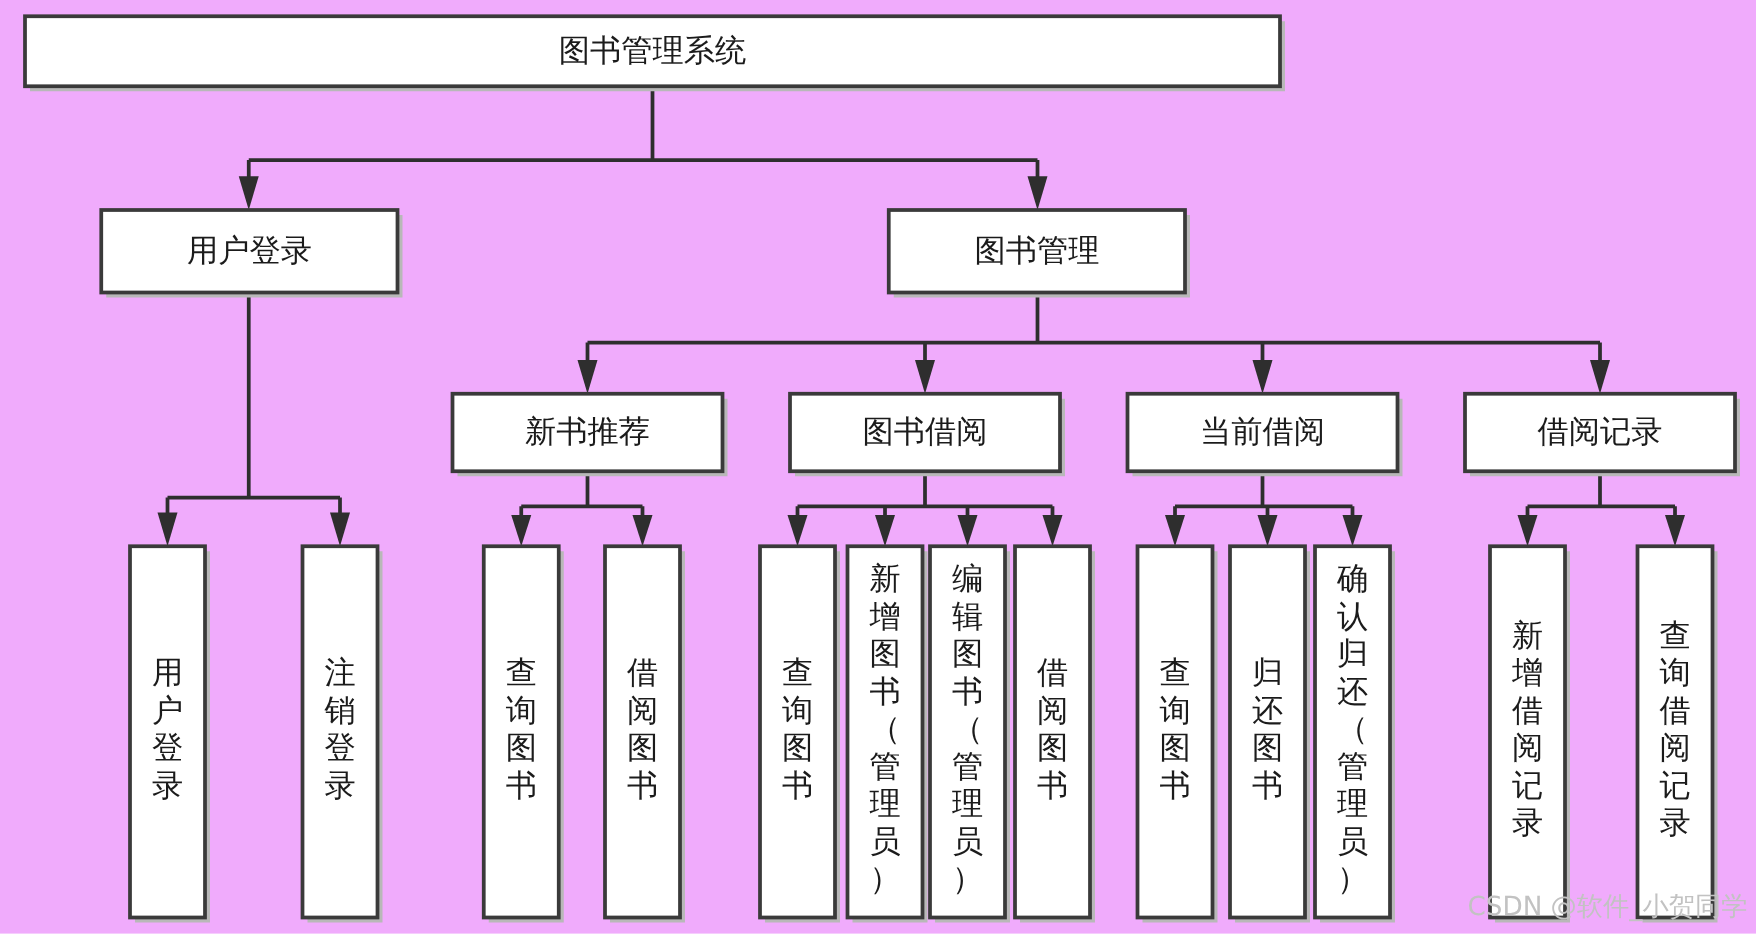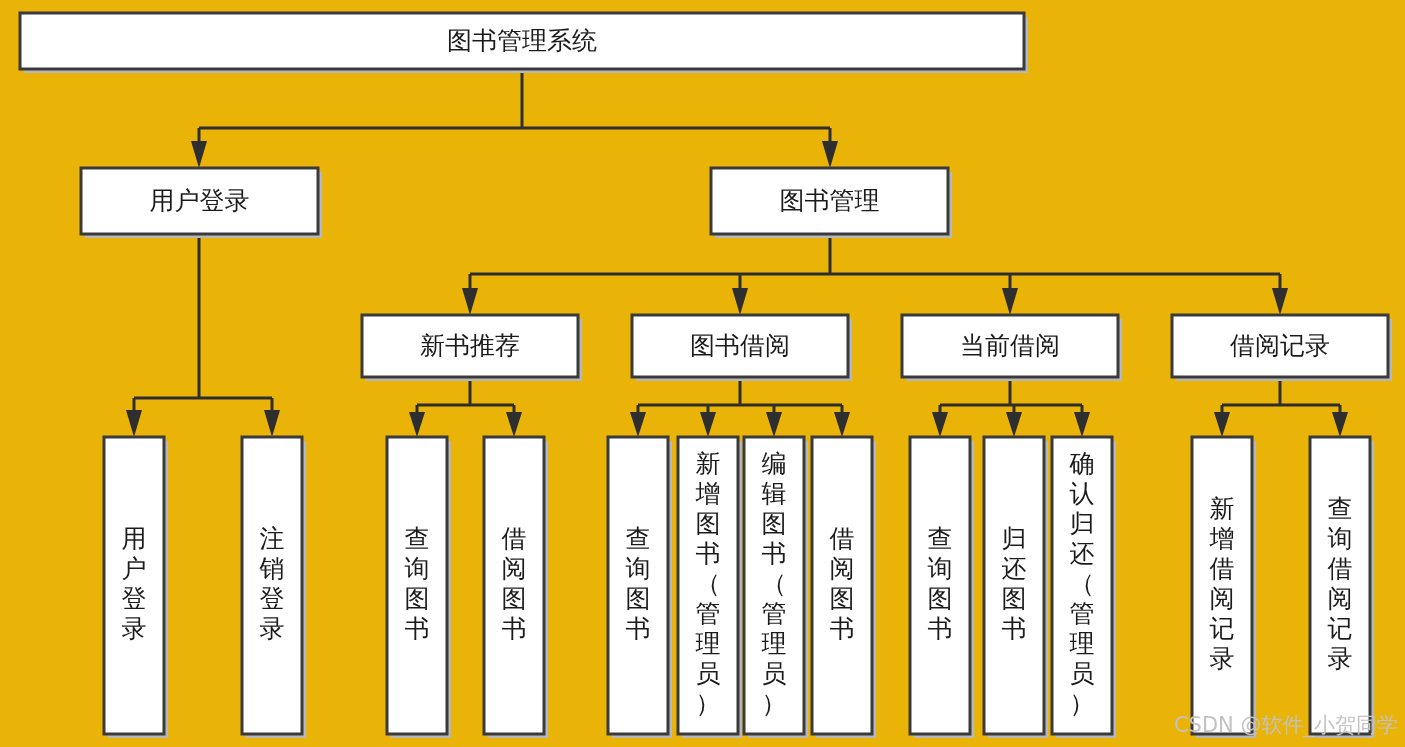--- a/index.html
+++ b/index.html
@@ -7,21 +7,21 @@
     padding: 0;
     background: #ffffff;
   }
   body {
     font-family: "Liberation Sans", "DejaVu Sans", sans-serif;
   }
   #diagram-root {
     position: relative;
     width: 1405px;
     height: 747px;
-    background: #eab308;
+    background: #f0abfc;
     overflow: hidden;
   }
   svg#flow-svg {
     position: absolute;
     left: 0;
     top: 0;
     width: 1405px;
     height: 747px;
   }
   .node-box {

